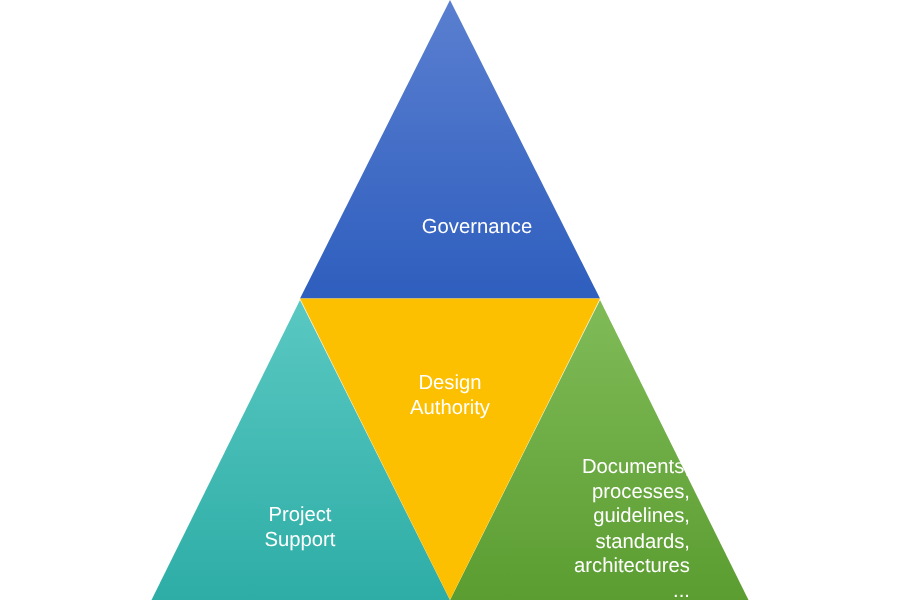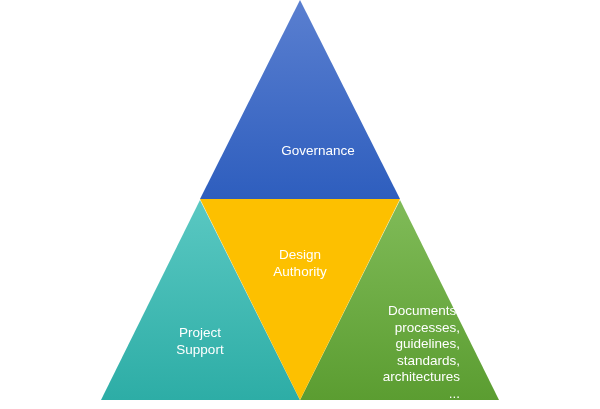--- a/index.html
+++ b/index.html
@@ -27,20 +27,20 @@
   </defs>
   <polygon points="300,0 200,199 400,199" fill="url(#gBlue)"></polygon>
   <polygon points="200,200 101,400 300,400" fill="url(#gTeal)"></polygon>
   <polygon points="400,200 300,400 499,400" fill="url(#gGreen)"></polygon>
   <polygon points="200,199 400,199 300,400" fill="#fdc000"></polygon>
 </svg>
 
 <div class="label" style="left:248px; top:142px; width:140px;">Governance</div>
 <div class="label" style="left:230px; top:234px; width:140px;margin-top:12px;">Design
 Authority</div>
-<div class="label" style="left:150px; top:324px; width:100px;">Project
+<div class="label" style="left:150px; top:334px; width:100px;">Project
 Support</div>
 <div class="label" style="left:340px; top:303px; width:120px; line-height:16.5px;text-align:right;">Documents,
 processes,
 guidelines,
 standards,
 architectures
 ...</div>
 
 </body></html>

